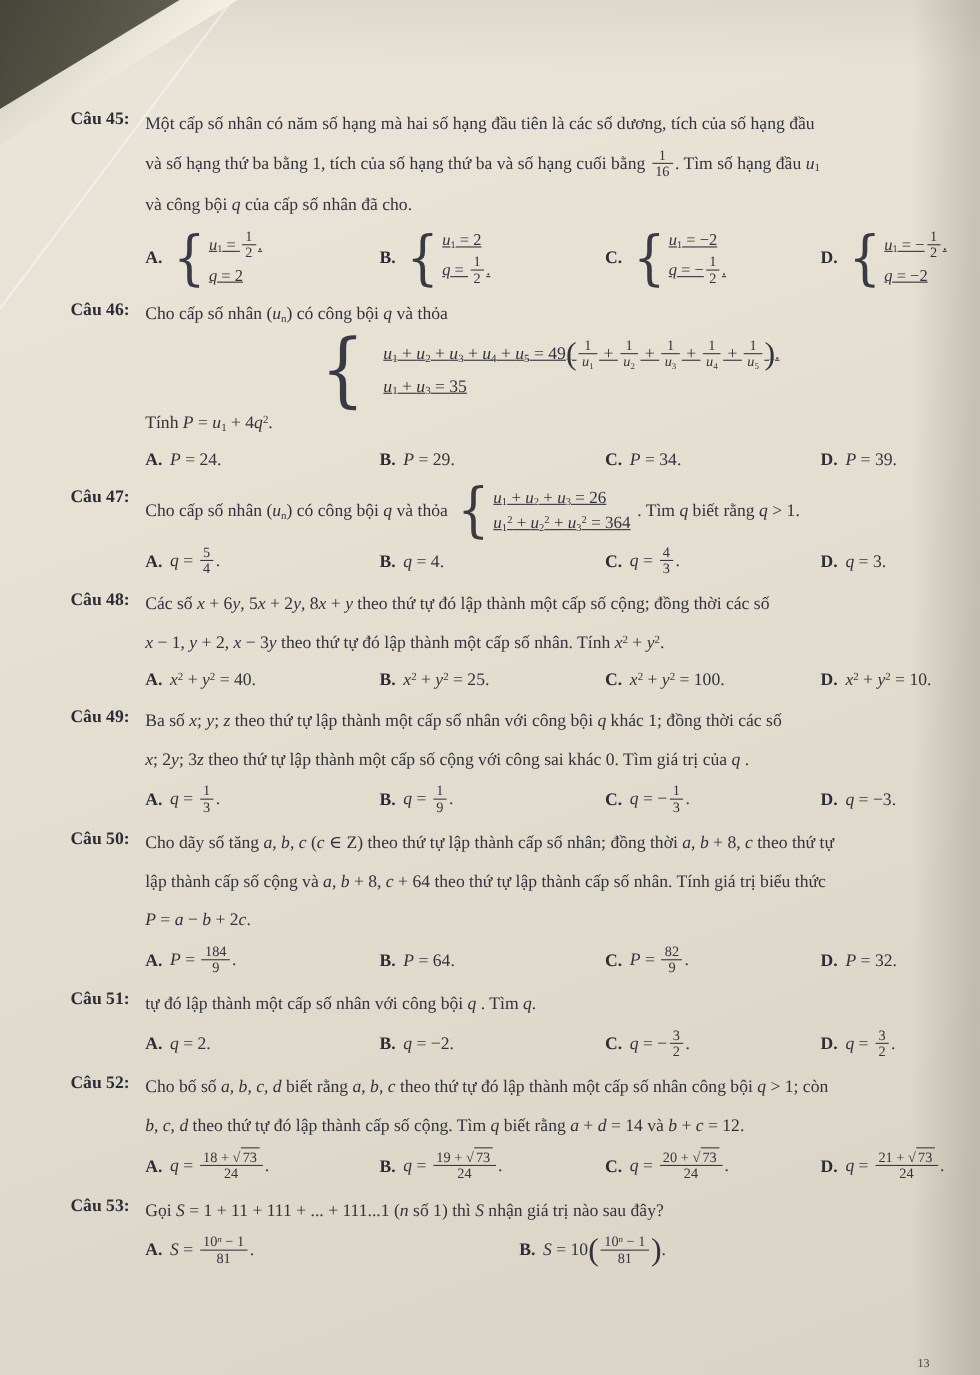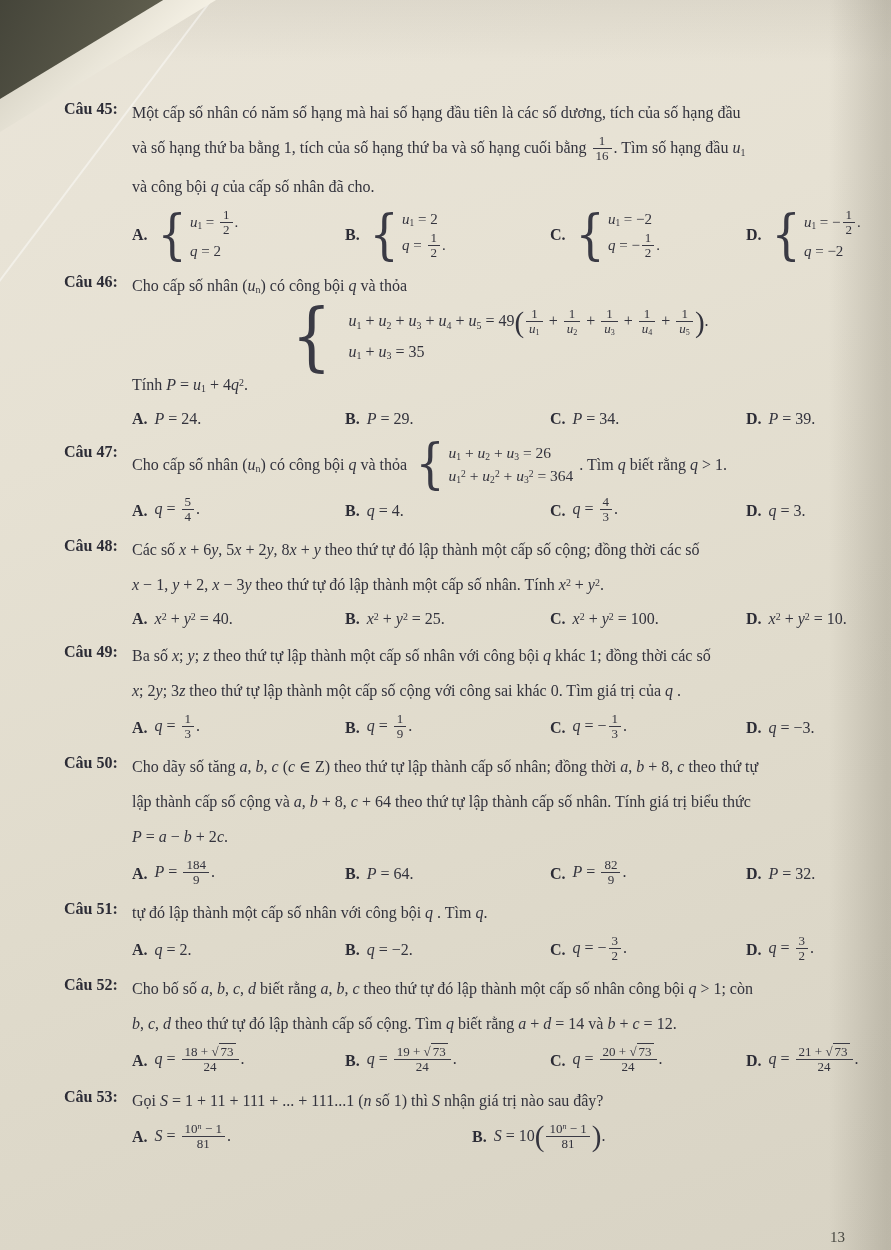--- a/index.html
+++ b/index.html
@@ -42,33 +42,33 @@
         font-size:13px;line-height:1.08;margin:0 2px;position:relative;top:-1px;}
   .fnum{padding:0 3px;border-bottom:1px solid #3a3a44;}
   .fden{padding:0 3px;}
   .sqrt{white-space:nowrap;}
   .sqv{border-top:1px solid #3a3a44;padding:0 2px;}
   .bigp{font-size:29px;font-weight:400;vertical-align:middle;line-height:0;position:relative;top:-1px;}
   .sys{display:inline-flex;align-items:center;vertical-align:middle;}
   .sys .brace{display:inline-block;font-weight:400;line-height:0.72;transform:scaleX(0.85);
               font-family:"DejaVu Serif",serif;color:#3a3a44;margin-right:1px;}
   .sys .rows{display:inline-flex;flex-direction:column;gap:3px;text-align:left;}
-  .sys .row{font-size:15.5px;line-height:20px;white-space:nowrap;}
+  .sys .row{font-size:15.5px;line-height:20px;white-space:nowrap;text-decoration:underline;}
   .sys-m .brace{font-size:54px;}
   .sys-lg .brace{font-size:74px;}
   .sys-lg .row{font-size:16px;line-height:24px;margin-left:12px;}
   .sysline{display:flex;justify-content:center;margin:6px 0 8px 0;}
   .inline-sys{display:flex;align-items:center;gap:6px;flex-wrap:nowrap;}
   .opts{display:grid;grid-template-columns:213px 205px 196px 1fr;align-items:center;margin-top:4px;}
   .opts-2{display:grid;grid-template-columns:340px 1fr;align-items:center;margin-top:4px;}
   .opt{display:flex;align-items:center;font-size:16px;line-height:24px;}
   .letter{font-weight:700;margin-right:7px;color:#2c2c36;}
   .oval{display:inline-block;}
   .opt .sys .row{font-size:15px;}
-  .page-num{position:absolute;right:46px;bottom:4px;z-index:5;font-size:15px;color:#45453f;}
+  .page-num{position:absolute;right:46px;bottom:4px;z-index:5;font-size:11px;color:#45453f;}
 </style>
 </head>
 <body>
 
 <div class="photo">
   <div class="edge-line2"></div>
   <div class="edge-light"></div>
   <div class="corner-dark"></div>
 
   <div class="content">

